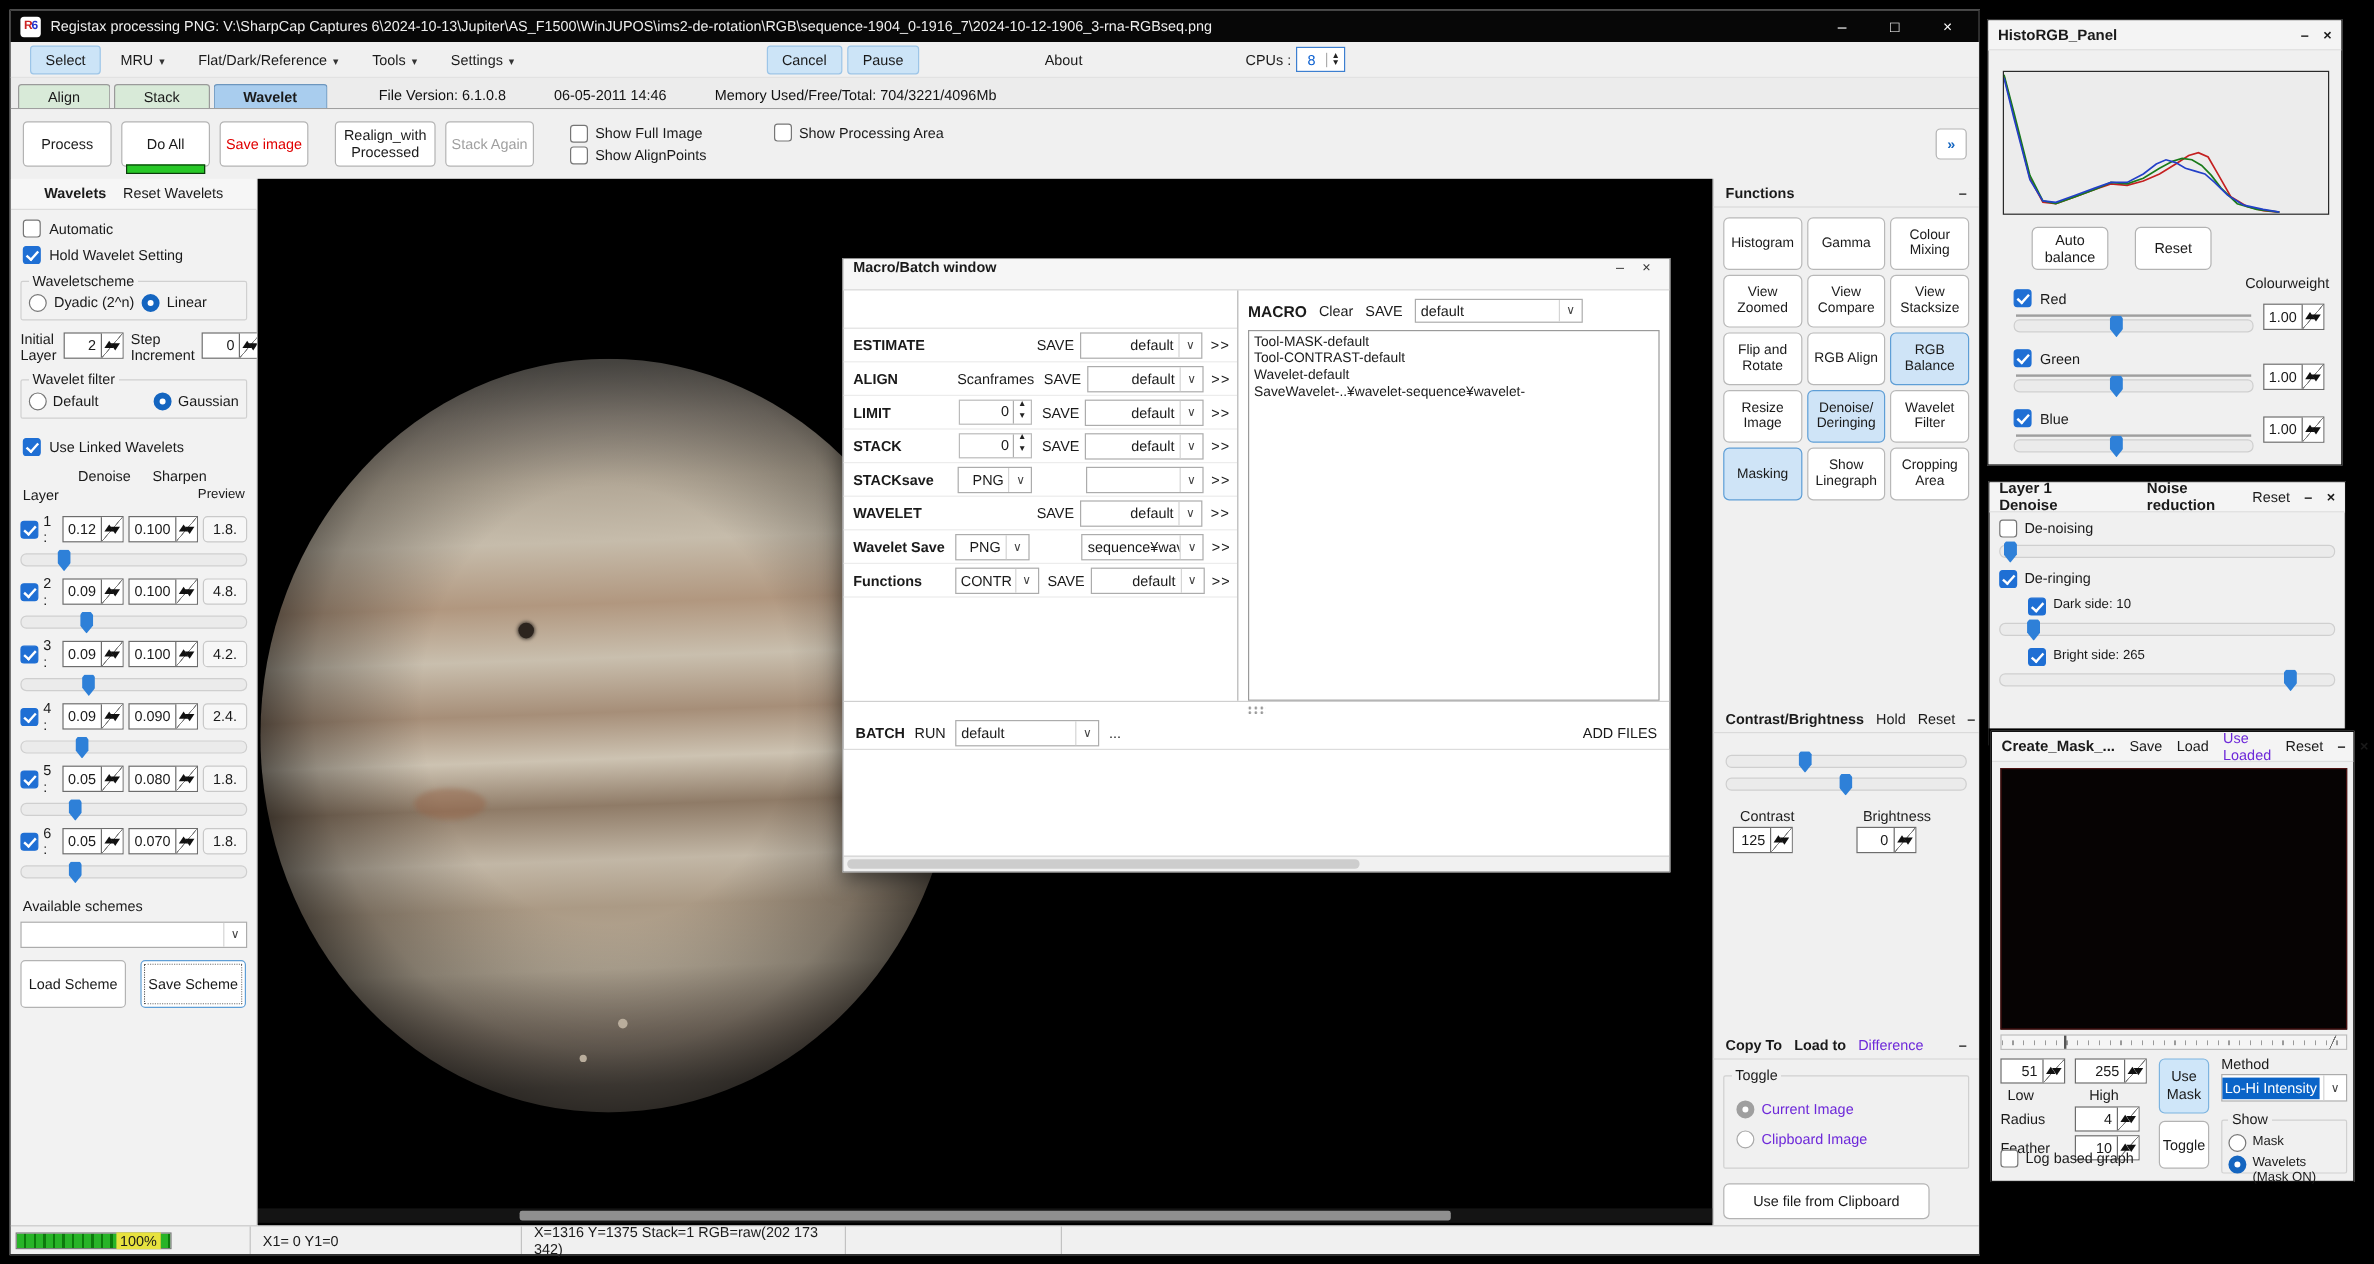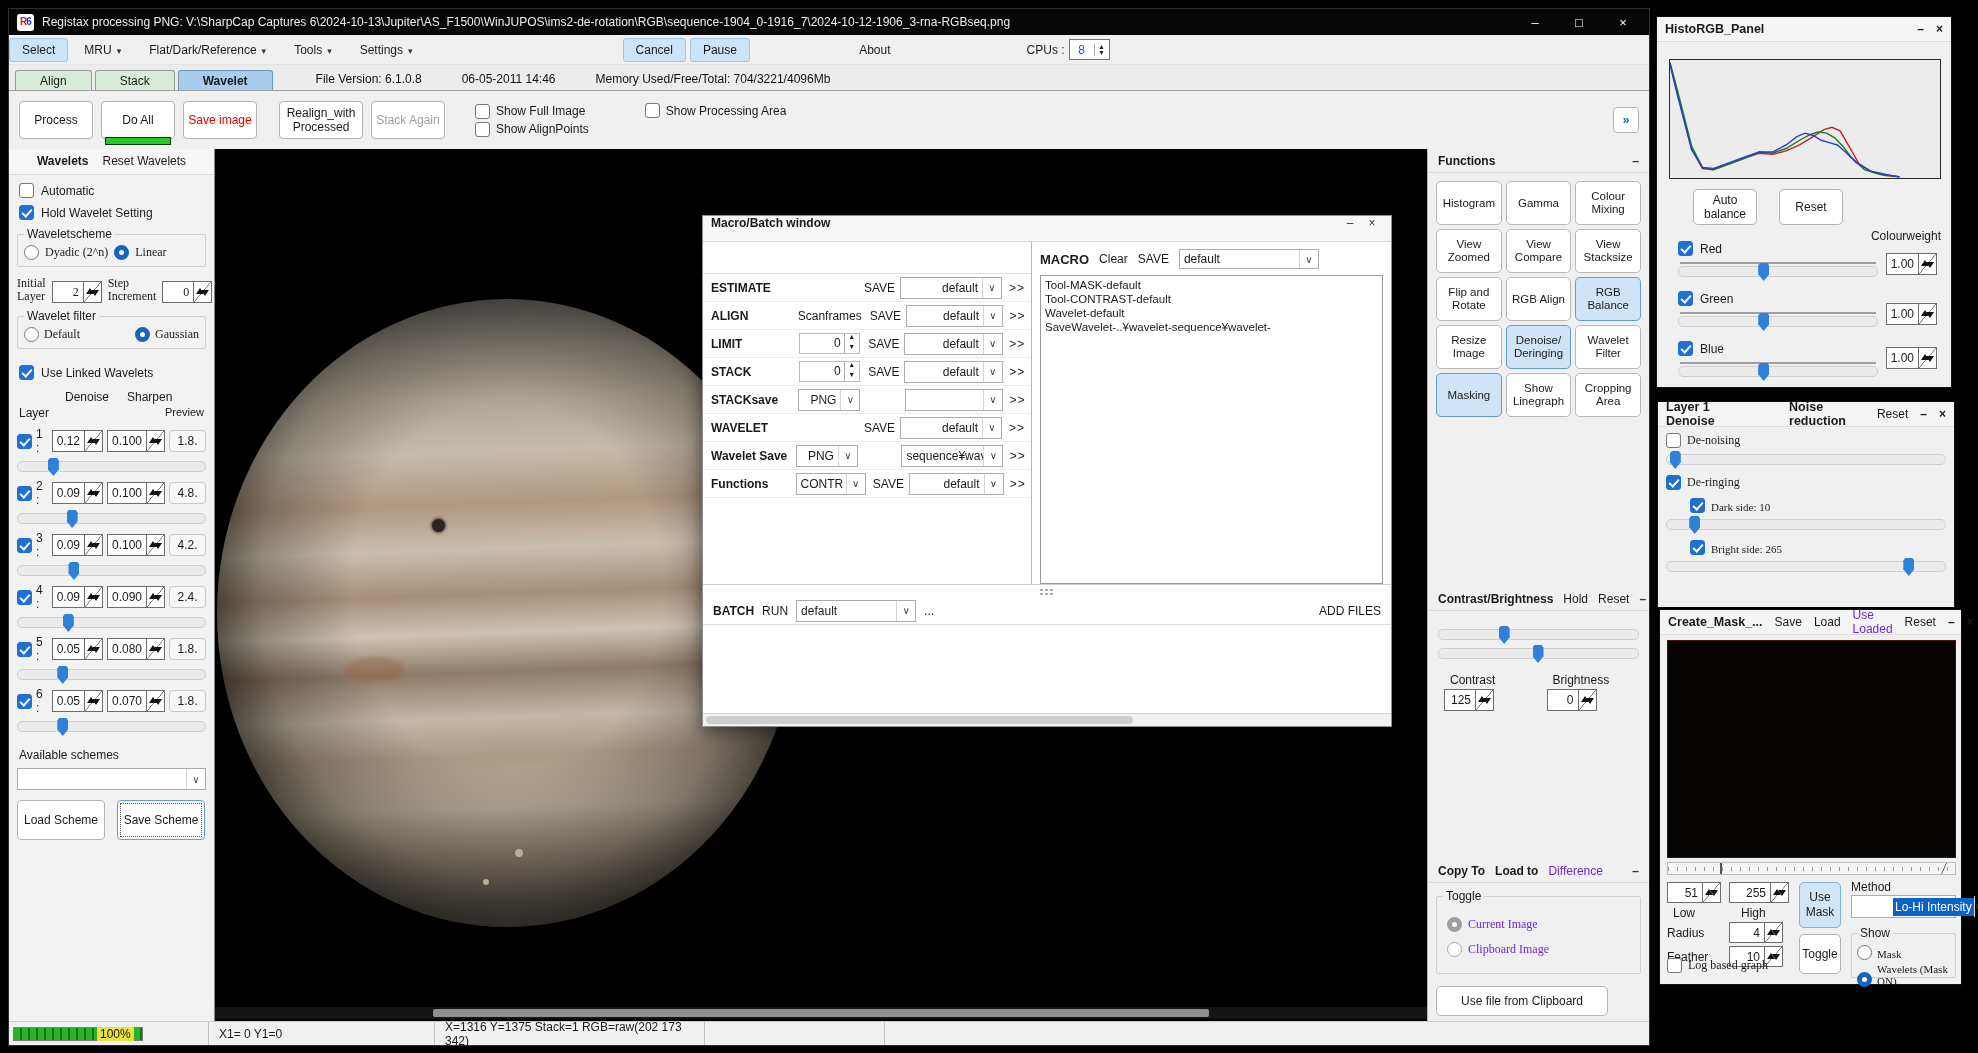--- a/index.html
+++ b/index.html
@@ -23,31 +23,31 @@
   .ud2 span { flex:1; font-size:7px; line-height:6px; text-align:center; color:#222; }
   .combo { display:inline-flex; border:1px solid #acacac; background:#fff; height:22px; align-items:center; }
   .combo .cv { flex:1; padding:0 4px; white-space:nowrap; overflow:hidden; }
   .combo .ca { width:19px; align-self:stretch; border-left:1px solid #d5d5d5; display:flex; align-items:center; justify-content:center; color:#444; font-size:10px; }
   .sl { position:relative; height:11px; background:#ebebeb; border:1px solid #cfcfcf; border-radius:5px; }
   .sl .th { position:absolute; top:-4px; width:11px; height:18px; background:#2e80d8;
       clip-path:polygon(18% 0,82% 0,100% 14%,100% 62%,50% 100%,0 62%,0 14%); }
   .btn { display:inline-flex; align-items:center; justify-content:center; text-align:center; background:#fff; border:1px solid #b3b3b3; border-radius:4px; cursor:default; }
   fieldset { border:1px solid #d0d0d0; border-radius:2px; padding:4px 6px 6px 6px; }
   legend { padding:0 3px; font-size:12px; }
-  .row { display:flex; align-items:flex-end; gap:6px;font-family:Liberation Serif, serif; }
+  .row { display:flex; align-items:flex-start; gap:6px; }
   .dim { color:#6d28d9; }
 
   
   #main-window { position:absolute; left:8px; top:8px; width:1642px; height:1038px; background:#f0f0f0; border:1px solid #2f2f2f; display:flex; flex-direction:column; }
   #titlebar { height:26px; background:#070707; color:#eee; display:flex; align-items:center; padding:0 4px 0 8px; flex:none; }
   #titlebar .appico { width:17px; height:17px; background:#fff; border-radius:3px; margin-right:8px; font-weight:bold; font-size:10px; text-align:center; line-height:16px; color:#c22; letter-spacing:-1px; }
   #titlebar .appico i { font-style:normal; color:#23c; }
   #titlebar .ttl { flex:1; font-size:12px; white-space:nowrap; overflow:hidden; }
   #titlebar .wc { width:44px; height:26px; display:flex; align-items:center; justify-content:center; font-size:13px; color:#fff; }
-  #menubar { height:30px; background:#f0f0f0; display:flex; align-items:center; gap:4px; padding:0 0; flex:none; border-bottom:1px solid #e2e2e2; }
+  #menubar { height:30px; background:#f0f0f0; display:flex; align-items:center; gap:4px; padding:0 16px; flex:none; border-bottom:1px solid #e2e2e2; }
   .mitem { padding:4px 12px; border-radius:3px; }
   .mitem.hl { background:#cce4f7; border:1px solid #9cc5e8; }
   .mcaret::after { content:"▾"; font-size:9px; margin-left:5px; color:#333; }
   #menubar .sp { flex:1; }
   #cpu-spin { display:inline-flex; border:1px solid #3c7fd0; background:#fff; height:21px; align-items:center; }
   #cpu-spin .v { width:24px; text-align:center; color:#0a5fd0; }
   #tabrow { height:26px; background:#ececec; display:flex; align-items:flex-end; padding:2px 4px 0 6px; flex:none; border-bottom:1px solid #9f9f9f; }
   .tab { padding:3px 24px 2px 24px; border:1px solid #9a9a9a; border-bottom:none; border-radius:3px 3px 0 0; background:#d8ead8; margin-right:3px; }
   .tab.sel { background:#a9cdee; font-weight:bold; border-color:#6d96bd; }
   #tabrow .info { margin-left:40px; padding-bottom:4px; color:#111; }
@@ -178,21 +178,21 @@
      background-image:repeating-linear-gradient(90deg,#9a9a9a 0 1px,transparent 1px 9px); background-size:100% 4px; background-position:0 4px; background-repeat:no-repeat; }
   #mask-ruler .mk1 { position:absolute; left:18%; top:0; width:6px; height:11px; border-left:2px solid #555; }
   #mask-ruler .mk2 { position:absolute; right:2%; top:0; width:10px; height:11px; background:linear-gradient(115deg,transparent 46%,#777 47%,#777 53%,transparent 54%); }
   #mask-ctrls { position:absolute; left:7px; top:272px; right:7px; bottom:4px; }
   #mask-ctrls .spin { height:21px; }
   #mask-ctrls .spin .v { min-width:34px;padding-left:16px; }
   .mk-lbl { font-size:12px; }
   #usemask-btn { position:absolute; left:132px; top:0; width:42px; height:46px; background:#cfe6f9; border:1px solid #7db4e0; border-radius:5px; line-height:15px; }
   #toggle-btn { position:absolute; left:132px; top:52px; width:42px; height:40px; border-radius:5px; }
   #method-lbl { position:absolute; left:184px; top:-2px; }
-  #method-dd { position:absolute; left:184px; top:13px; width:105px; height:23px;padding-left:41px; }
+  #method-dd { position:absolute; left:184px; top:13px; width:105px; height:23px; }
   #method-dd .cv { background:#0a64c8; color:#fff; padding:2px 2px; flex:none; }
   #show-group { position:absolute; left:184px; top:44px; width:105px; height:52px; padding:2px 5px; }
   #show-group .row { gap:5px; margin:3px 0; }
   #log-row { position:absolute; left:0px; top:76px; }
 
   .small { font-size:11px; }
 </style>
 </head>
 <body>
 

